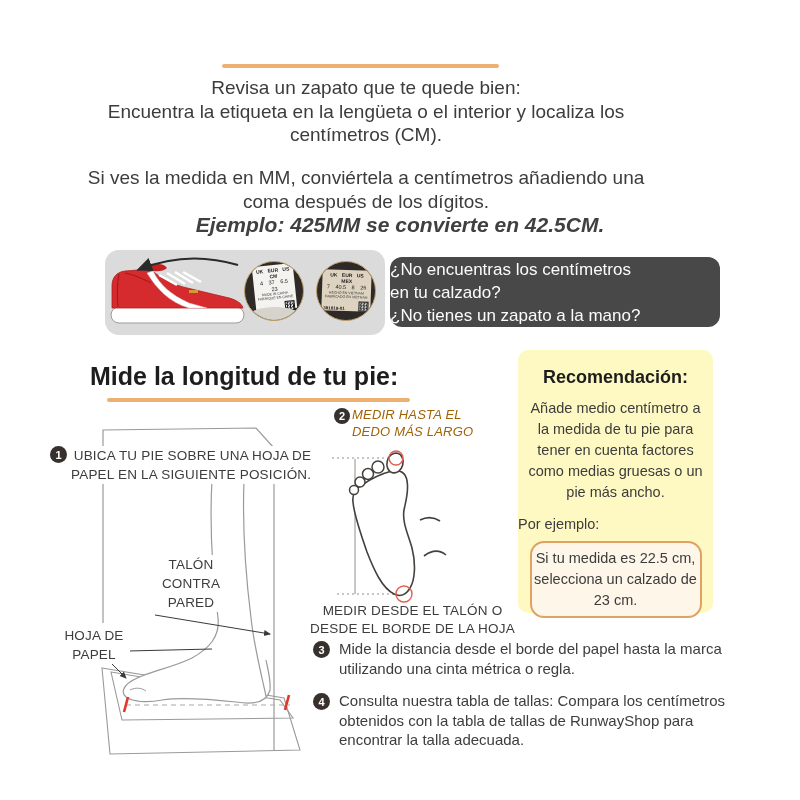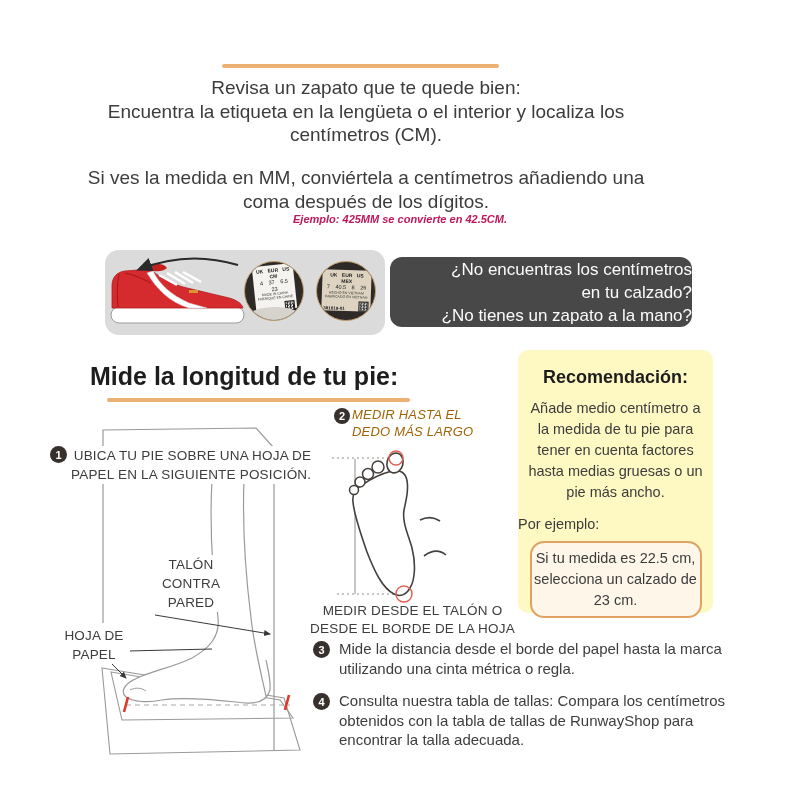--- a/index.html
+++ b/index.html
@@ -7,43 +7,43 @@
         font-family:"Liberation Sans", sans-serif;color:#3c3c3c;}
   .main-title{position:absolute;top:30px;left:0;width:800px;text-align:center;
               font-size:25px;font-weight:bold;color:#1d1d1d;}
   .underline{position:absolute;height:4px;background:#ecb172;border-radius:2px;}
   .u1{left:222px;top:64px;width:277px;}
   .u2{left:107px;top:398px;width:303px;}
   .para{position:absolute;left:0;width:732px;text-align:center;font-size:19px;line-height:23.5px;color:#3c3c3c;}
   .p1{top:76px;}
   .p2{top:166px;}
   .example-line{position:absolute;top:213px;left:0;width:800px;text-align:center;
-                font-size:11px;font-weight:bold;font-style:italic;color:#be185d;}
+                font-size:21px;font-weight:bold;font-style:italic;color:#404040;}
   
   .banner-gray{position:absolute;left:105px;top:250px;width:280px;height:85px;
                background:#dbdbdb;border-radius:14px;}
   .shoe-svg{position:absolute;left:0;top:0;width:280px;height:85px;}
   .label-circle{position:absolute;top:11px;width:60px;height:60px;border-radius:50%;
                 background:#2e2a27;border:1px solid #bf9c67;box-sizing:border-box;overflow:hidden;}
   .c1{left:139px;}
   .c2{left:211px;}
   .mini-label{position:absolute;background:#f5f3ef;color:#1d1d1d;box-sizing:border-box;padding:2px 2px 1px 2px;}
   .ml1{left:9px;top:3px;width:41px;height:45px;transform:rotate(-6deg);}
   .ml2{left:5px;top:8px;width:49px;height:41px;background:#ddd3c0;transform:rotate(2deg);}
   .ml-cols{font-size:5px;font-weight:bold;text-align:center;word-spacing:3px;line-height:6px;}
   .ml-vals{font-size:5.5px;text-align:center;word-spacing:4px;line-height:6.5px;}
   .ml-org{font-size:3.5px;text-align:center;line-height:4px;color:#333;}
   .ml-sku-row{display:flex;justify-content:space-between;align-items:flex-end;margin-top:2px;}
   .ml-sku{font-size:4.5px;font-weight:bold;}
   .qr{width:10px;height:10px;background:repeating-conic-gradient(#161616 0% 25%, #f5f5f5 0% 50%);
       background-size:3px 3px;border:1px solid #161616;box-sizing:border-box;}
   .shoe-inside{position:absolute;bottom:-5px;left:4px;width:52px;height:18px;
                background:#d6d3cd;border-radius:50%;}
-  .banner-dark{position:absolute;left:390px;top:257px;width:302px;height:70px;background:#484848;
-               border-radius:12px;color:#fbfbfb;font-size:17px;line-height:23px;text-align:right;
+  .banner-dark{position:absolute;left:390px;top:257px;width:330px;height:70px;background:#484848;
+               border-radius:12px;color:#fbfbfb;font-size:17px;line-height:23px;text-align:left;
                display:flex;flex-direction:column;justify-content:center;}
   
   .section-title{position:absolute;left:90px;top:362px;font-size:25px;font-weight:bold;color:#1d1d1d;}
   .badge{display:inline-flex;width:17px;height:17px;border-radius:50%;background:#37302c;color:#fff;
          font-size:11px;font-weight:bold;align-items:center;justify-content:center;flex:0 0 17px;}
   .step2{position:absolute;left:334px;top:406px;display:flex;gap:2px;align-items:flex-start;}
   .step2 .badge{width:16px;height:16px;flex-basis:16px;margin-top:2px;}
   .ucase{font-size:13px;line-height:17px;color:#a16207;letter-spacing:.2px;font-style:italic;}
   .foot-svg{position:absolute;left:320px;top:438px;width:190px;height:205px;}
   .foot-caption{position:absolute;left:305px;top:602px;width:215px;text-align:center;
@@ -237,21 +237,21 @@
       <div>encontrar la talla adecuada.</div>
     </div>
   </div>
 
   <div class="panel">
     <div class="panel-title">Recomendación:</div>
     <div class="panel-body">
       <div>Añade medio centímetro a</div>
       <div>la medida de tu pie para</div>
       <div>tener en cuenta factores</div>
-      <div>hasta medias gruesas o un</div>
+      <div>como medias gruesas o un</div>
       <div>pie más ancho.</div>
     </div>
     <div class="panel-ej">Por ejemplo:</div>
     <div class="example-box">
       <div>Si tu medida es 22.5 cm,</div>
       <div>selecciona un calzado de</div>
       <div>23 cm.</div>
     </div>
   </div>
 

